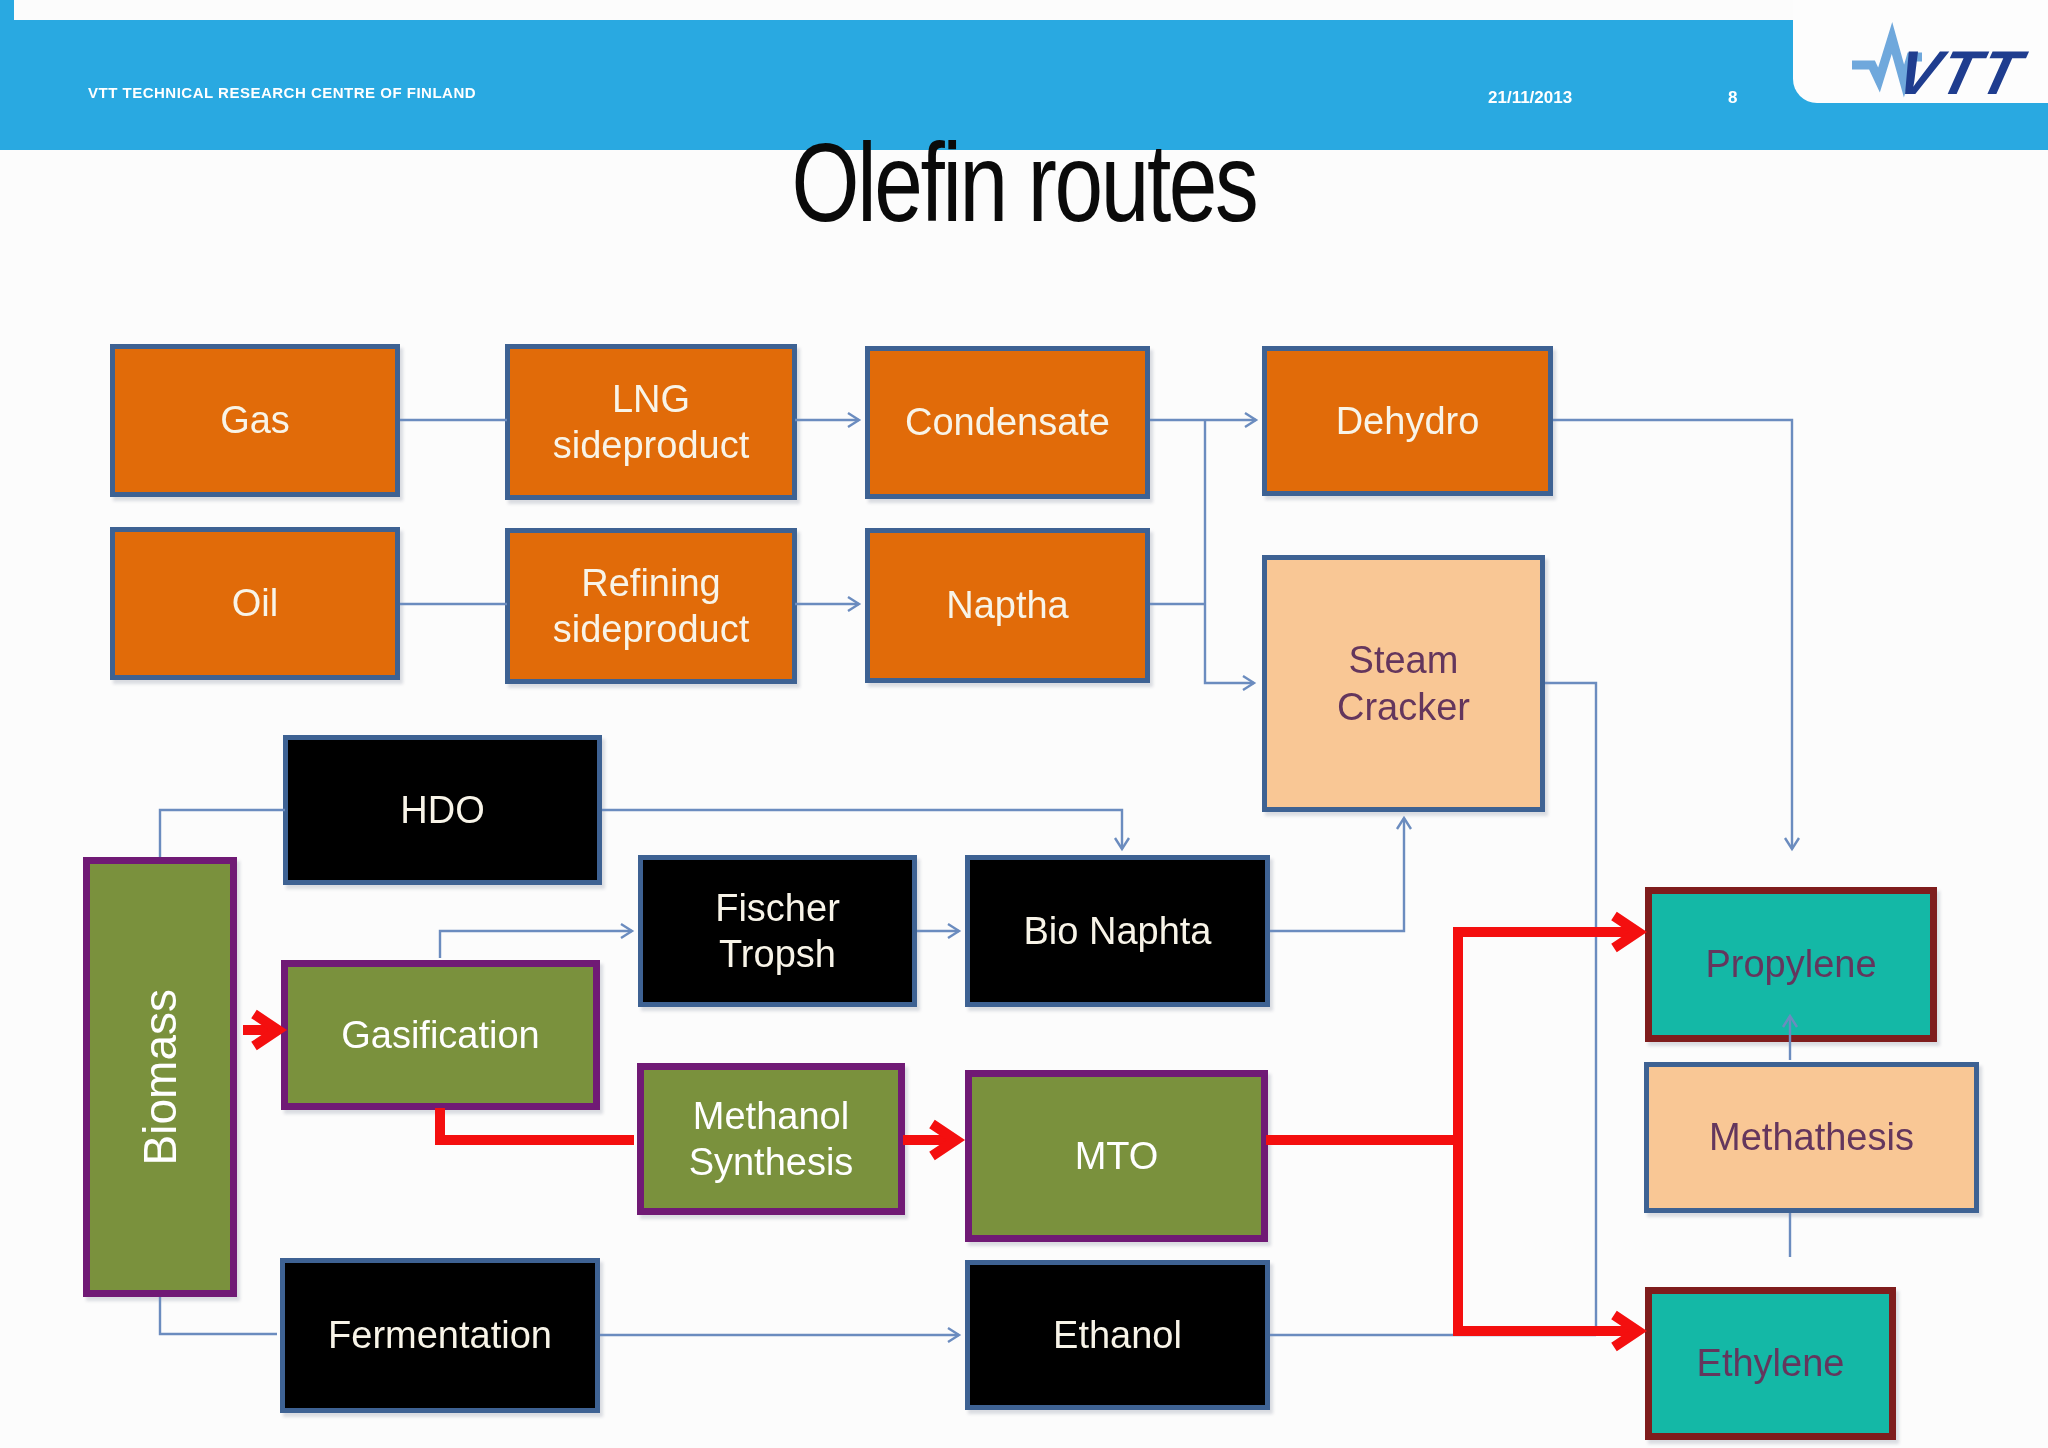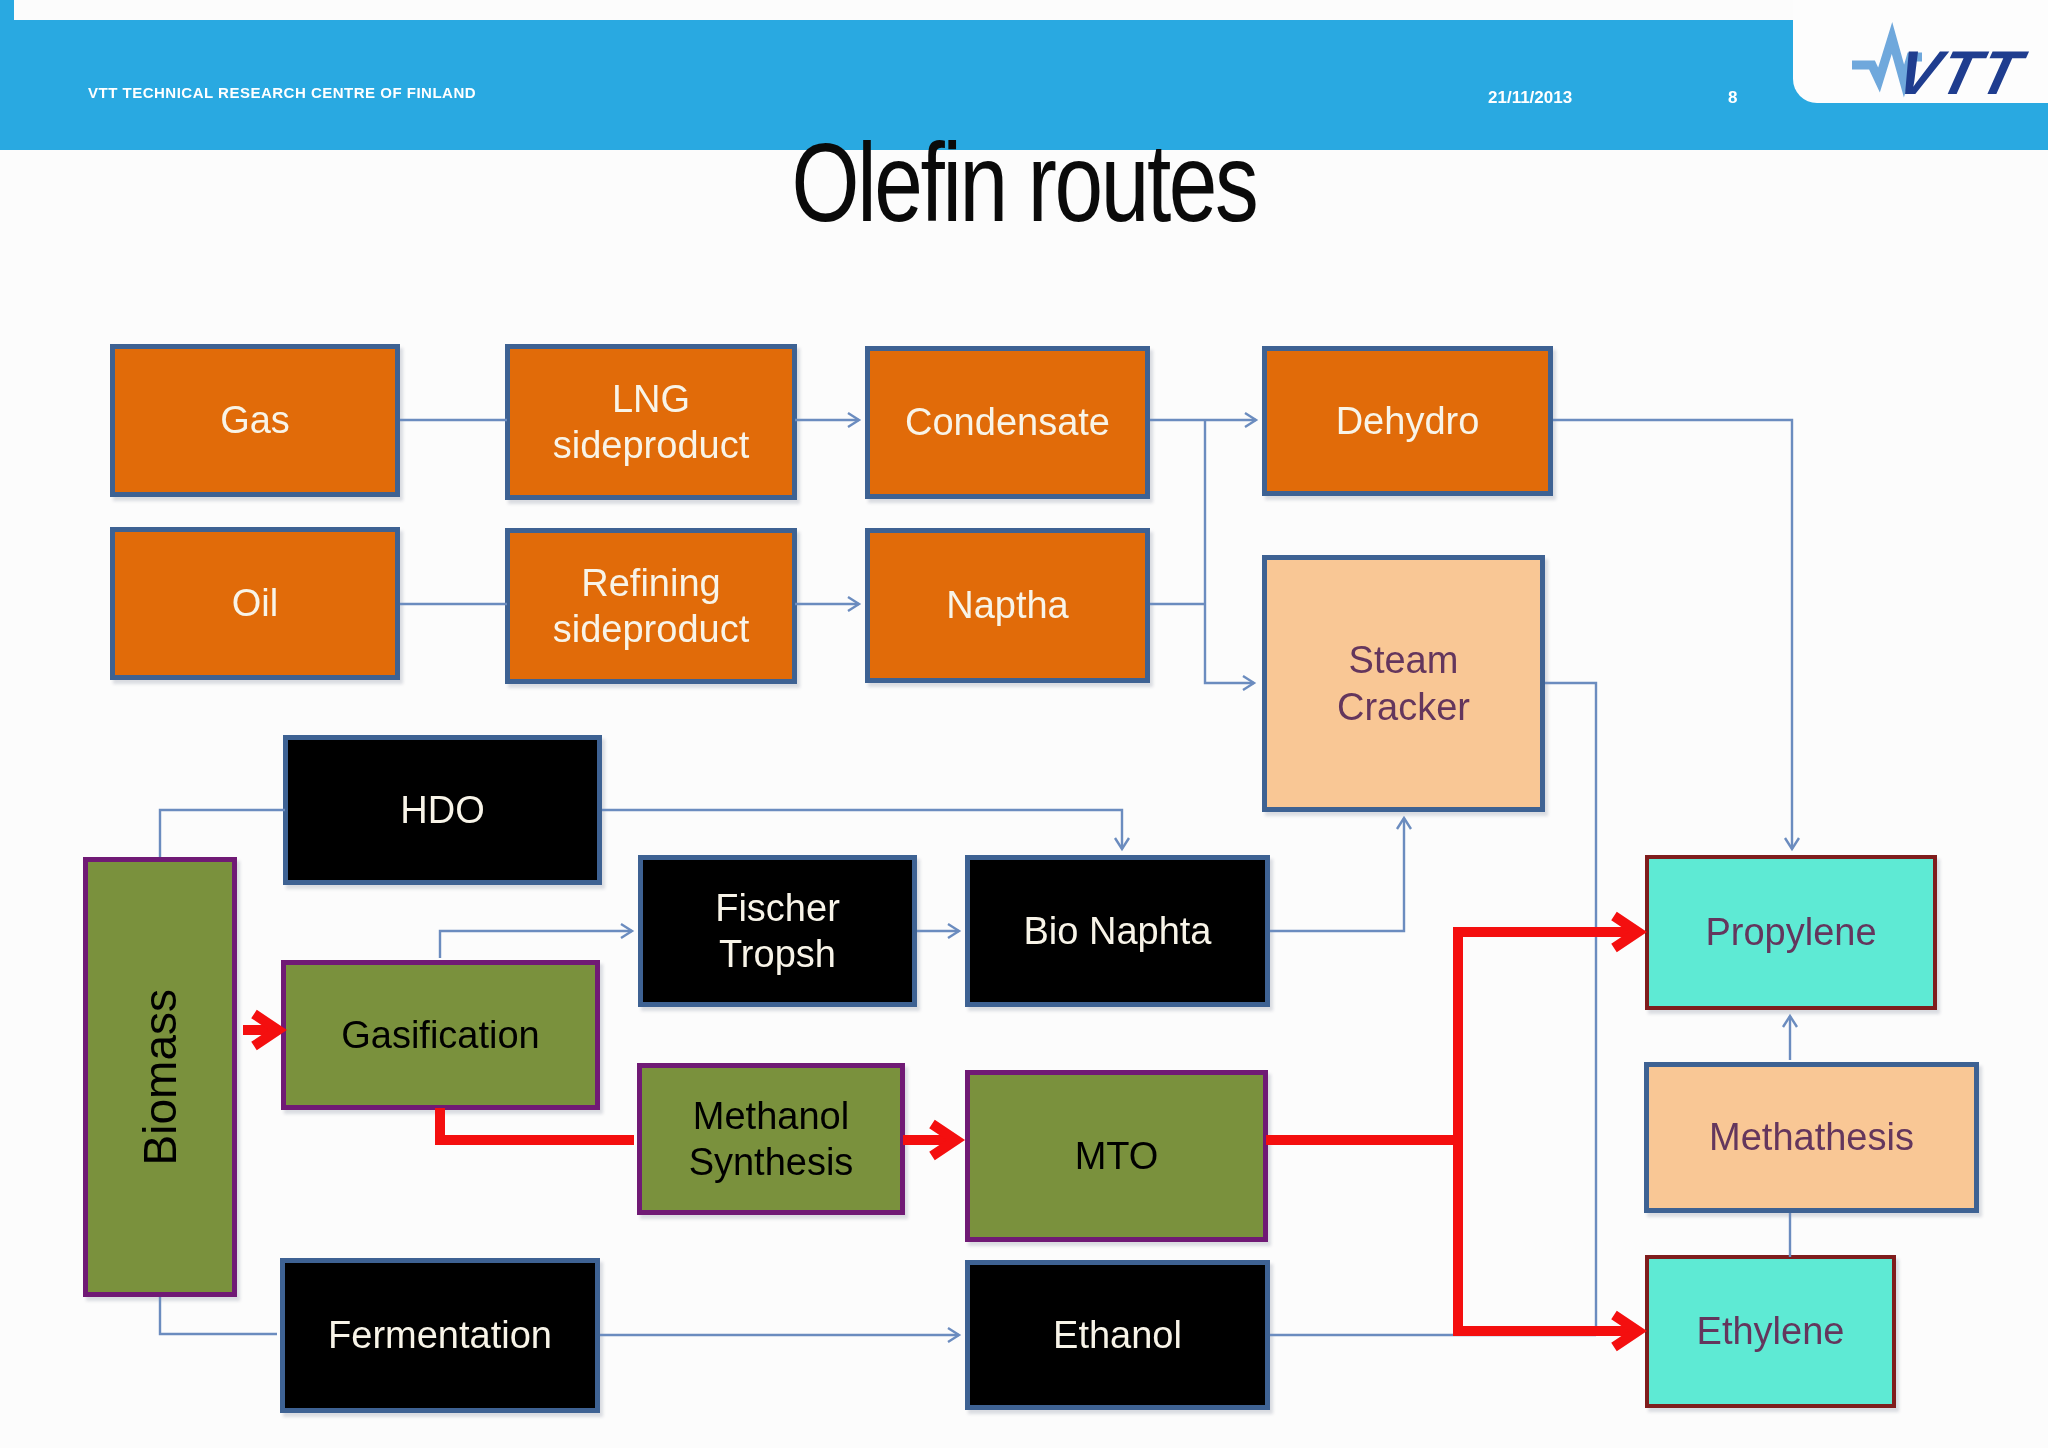--- a/index.html
+++ b/index.html
@@ -19,23 +19,23 @@
   #title-row{position:absolute;left:0;top:118px;width:2048px;text-align:center;}
   #title-row span{display:inline-block;font-size:112px;color:#0a0a0a;transform:scaleX(.78);letter-spacing:-3px;white-space:nowrap;}
   
   .node{
     position:absolute;box-sizing:border-box;display:flex;align-items:center;justify-content:center;
     text-align:center;font-size:38px;line-height:1.22;white-space:pre-line;
     box-shadow:3px 4px 3px rgba(100,110,130,.22);
   }
   .orange {background:#E16B09;border:5px solid #3E6293;color:#F8F4E8;}
   .green-b{background:#000000;border:5px solid #3E6293;color:#F8F4E8;}
-  .green-r{background:#7A913D;border:5px solid #701a75;color:#000000;}
+  .green-r{background:#7A913D;border:7px solid #701a75;color:#ffffff;}
   .peach  {background:#F9C795;border:5px solid #3E6293;color:#64365D;}
-  .beige-r{background:#5eead4;border:4px solid #7f1d1d;color:#64365D;}
+  .beige-r{background:#14b8a6;border:7px solid #7f1d1d;color:#64365D;margin-top:32px;}
   .v-text span{writing-mode:vertical-rl;transform:rotate(180deg);font-size:46px;}
   #n-gas{left:110px;top:344px;width:290px;height:153px;}
   #n-lng{left:505px;top:344px;width:292px;height:156px;}
   #n-condensate{left:865px;top:346px;width:285px;height:153px;}
   #n-dehydro{left:1262px;top:346px;width:291px;height:150px;}
   #n-oil{left:110px;top:527px;width:290px;height:153px;}
   #n-refining{left:505px;top:528px;width:292px;height:156px;}
   #n-naptha{left:865px;top:528px;width:285px;height:155px;}
   #n-steam-cracker{left:1262px;top:555px;width:283px;height:257px;}
   #n-hdo{left:283px;top:735px;width:319px;height:150px;}

